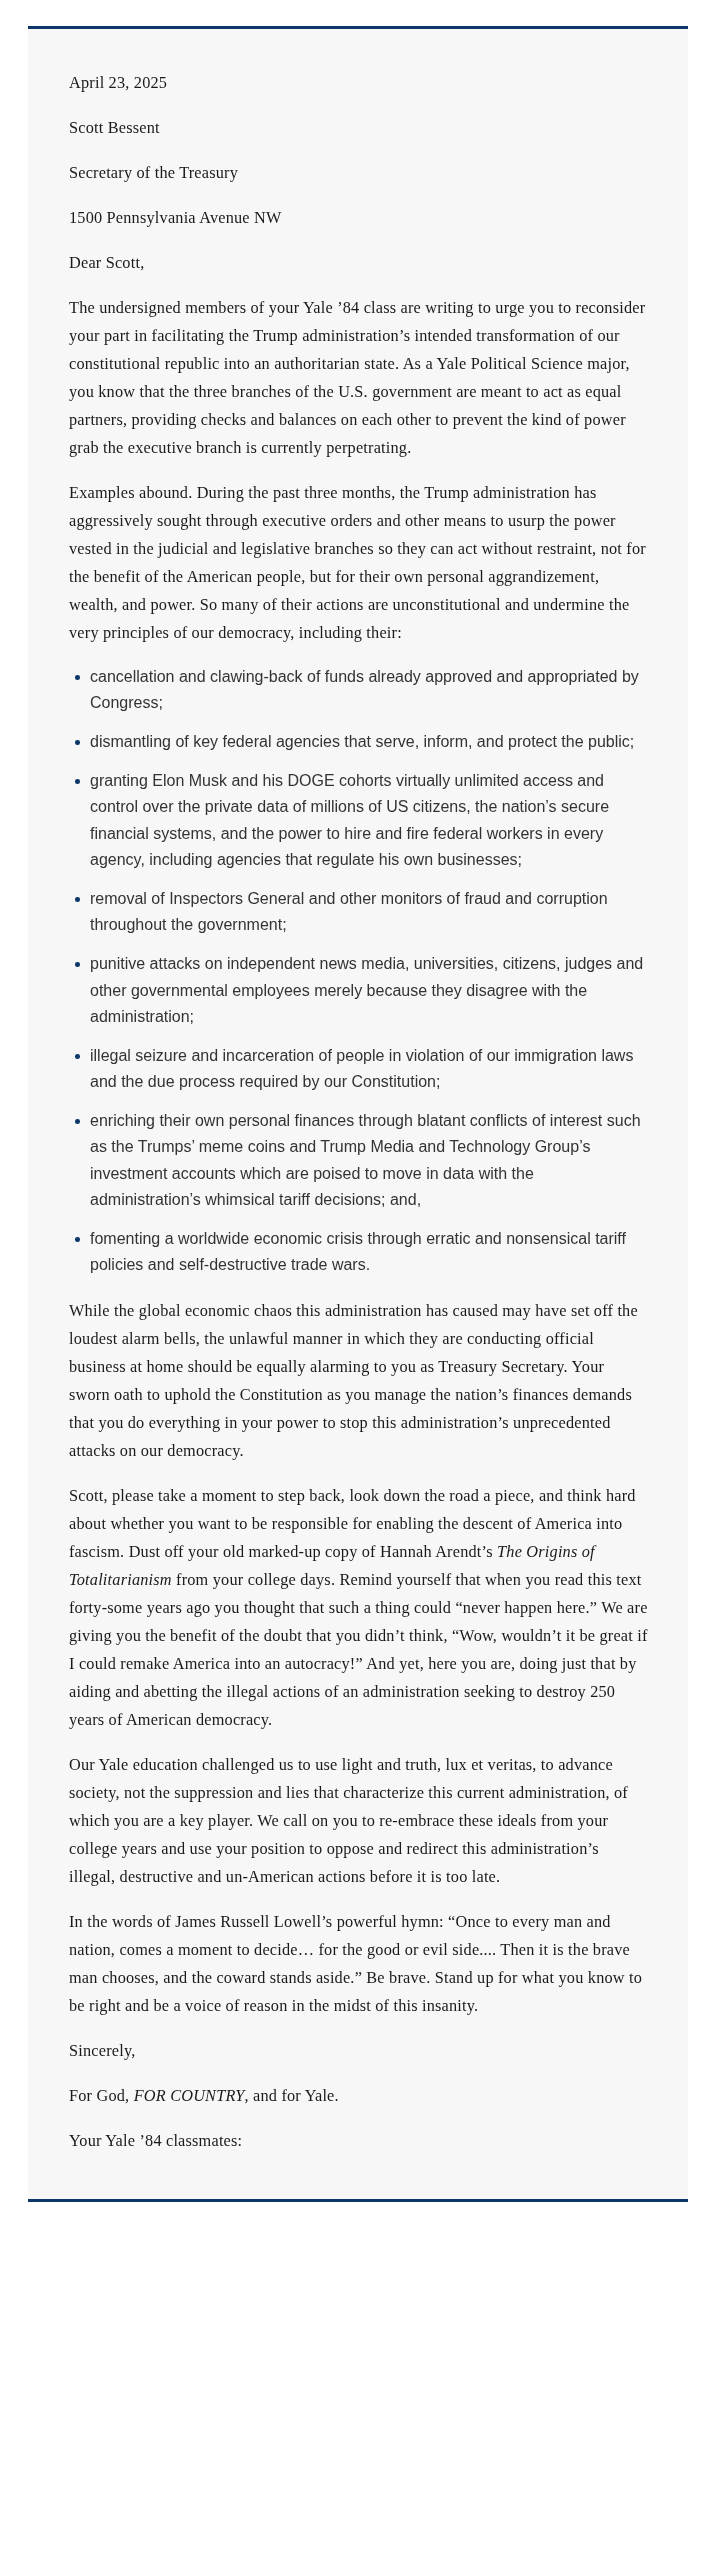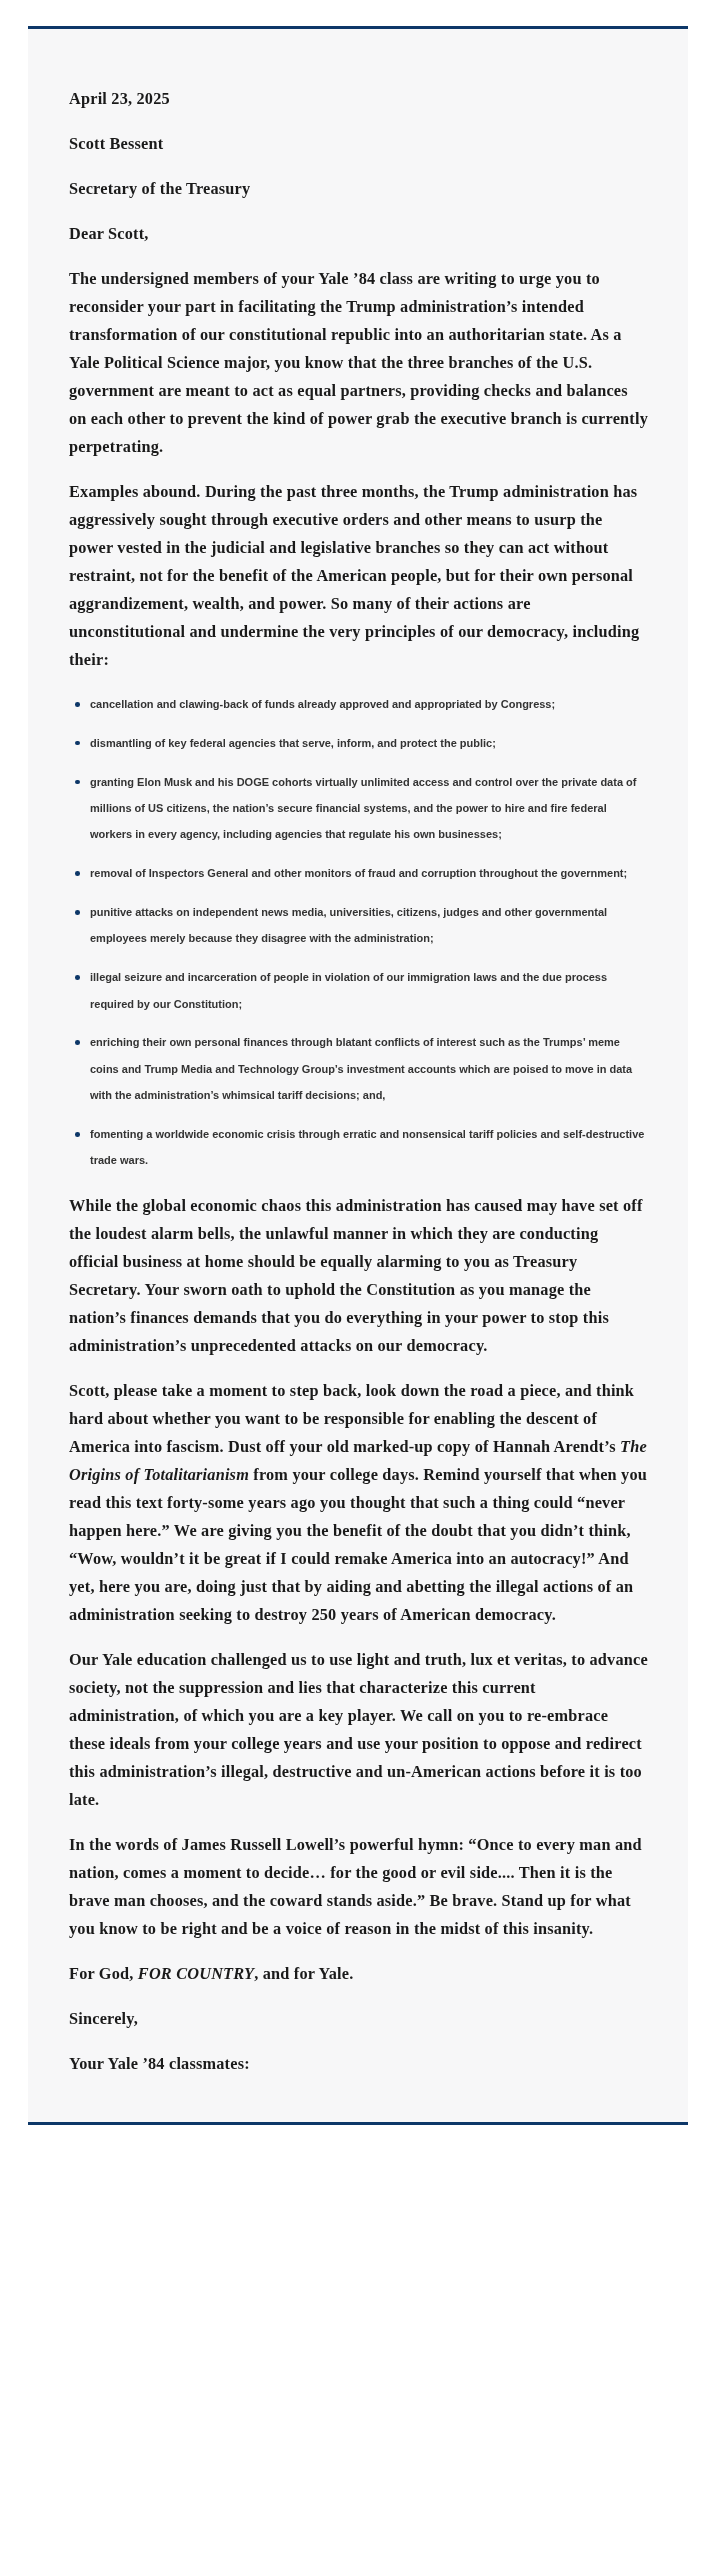--- a/index.html
+++ b/index.html
@@ -9,39 +9,38 @@
     font-family: "Liberation Serif", "DejaVu Serif", serif;
     -webkit-font-smoothing: antialiased;
   }
   .letter-card {
     width: 660px;
     margin: 26px 27px 23px 28px;
     box-sizing: border-box;
     background: var(--card-bg, #f7f7f8);
     border-top: 3.9px solid var(--accent, #0d3768);
     border-bottom: 3.9px solid var(--accent, #0d3768);
-    padding: 56px 40px 44px 41px;
-    font-weight: bold;
+    padding: 40px 40px 44px 41px;
   }
   .letter-body { color: var(--text, #1a1a1a); }
   .letter-line, .letter-para {
     margin: 0 0 17px 0;
     font-size: 16.3px;
     line-height: 28px;
     letter-spacing: 0.012em;
     color: var(--text, #1a1a1a);
   }
   .letter-body > :last-child { margin-bottom: 0; }
   em { font-style: italic; }
   .bullet-list {
     list-style: none;
     margin: 4.7px 0 18.6px 0;
     padding: 0;
     font-family: "Liberation Sans", "DejaVu Sans", sans-serif;
-    font-size: 11px;
+    font-size: 16px;
     line-height: 26.4px;
     color: var(--bullet-text, #333333);
   }
   .bullet-item {
     position: relative;
     padding-left: 21px;
     margin: 0 0 12.4px 0;
   }
   .bullet-item:last-child { margin-bottom: 14px; }
   .bullet-item::before {
@@ -56,35 +55,36 @@
   }
 </style>
 </head>
 <body style="background: rgb(255, 255, 255);">
 
 <div class="letter-card">
   <div class="letter-body">
       <p class="letter-line">April 23, 2025</p>
       <p class="letter-line">Scott Bessent</p>
       <p class="letter-line">Secretary of the Treasury</p>
+      <p class="letter-line">1500 Pennsylvania Avenue NW</p>
       <p class="letter-line">Dear Scott,</p>
       <p class="letter-para">The undersigned members of your Yale ’84 class are writing to urge you to reconsider your part in facilitating the Trump administration’s intended transformation of our constitutional republic into an authoritarian state. As a Yale Political Science major, you know that the three branches of the U.S. government are meant to act as equal partners, providing checks and balances on each other to prevent the kind of power grab the executive branch is currently perpetrating.</p>
       <p class="letter-para">Examples abound. During the past three months, the Trump administration has aggressively sought through executive orders and other means to usurp the power vested in the judicial and legislative branches so they can act without restraint, not for the benefit of the American people, but for their own personal aggrandizement, wealth, and power. So many of their actions are unconstitutional and undermine the very principles of our democracy, including their:</p>
       <ul class="bullet-list">
         <li class="bullet-item">cancellation and clawing-back of funds already approved and appropriated by Congress;</li>
         <li class="bullet-item">dismantling of key federal agencies that serve, inform, and protect the public;</li>
         <li class="bullet-item">granting Elon Musk and his DOGE cohorts virtually unlimited access and control over the private data of millions of US citizens, the nation’s secure financial systems, and the power to hire and fire federal workers in every agency, including agencies that regulate his own businesses;</li>
         <li class="bullet-item">removal of Inspectors General and other monitors of fraud and corruption throughout the government;</li>
         <li class="bullet-item">punitive attacks on independent news media, universities, citizens, judges and other governmental employees merely because they disagree with the administration;</li>
         <li class="bullet-item">illegal seizure and incarceration of people in violation of our immigration laws and the due process required by our Constitution;</li>
         <li class="bullet-item">enriching their own personal finances through blatant conflicts of interest such as the Trumps’ meme coins and Trump Media and Technology Group’s investment accounts which are poised to move in data with the administration’s whimsical tariff decisions; and,</li>
         <li class="bullet-item">fomenting a worldwide economic crisis through erratic and nonsensical tariff policies and self-destructive trade wars.</li>
       </ul>
       <p class="letter-para">While the global economic chaos this administration has caused may have set off the loudest alarm bells, the unlawful manner in which they are conducting official business at home should be equally alarming to you as Treasury Secretary. Your sworn oath to uphold the Constitution as you manage the nation’s finances demands that you do everything in your power to stop this administration’s unprecedented attacks on our democracy.</p>
       <p class="letter-para">Scott, please take a moment to step back, look down the road a piece, and think hard about whether you want to be responsible for enabling the descent of America into fascism. Dust off your old marked-up copy of Hannah Arendt’s <em>The Origins of Totalitarianism</em> from your college days. Remind yourself that when you read this text forty-some years ago you thought that such a thing could “never happen here.” We are giving you the benefit of the doubt that you didn’t think, “Wow, wouldn’t it be great if I could remake America into an autocracy!” And yet, here you are, doing just that by aiding and abetting the illegal actions of an administration seeking to destroy 250 years of American democracy.</p>
       <p class="letter-para">Our Yale education challenged us to use light and truth, lux et veritas, to advance society, not the suppression and lies that characterize this current administration, of which you are a key player. We call on you to re-embrace these ideals from your college years and use your position to oppose and redirect this administration’s illegal, destructive and un-American actions before it is too late.</p>
       <p class="letter-para">In the words of James Russell Lowell’s powerful hymn: “Once to every man and nation, comes a moment to decide… for the good or evil side.... Then it is the brave man chooses, and the coward stands aside.” Be brave. Stand up for what you know to be right and be a voice of reason in the midst of this insanity.</p>
+      <p class="letter-line">Sincerely,</p>
       <p class="letter-line">For God, <em>FOR COUNTRY</em>, and for Yale.</p>
-      <p class="letter-line">Sincerely,</p>
       <p class="letter-line">Your Yale ’84 classmates:</p>
     </div>
 </div>
 
 
 </body></html>

